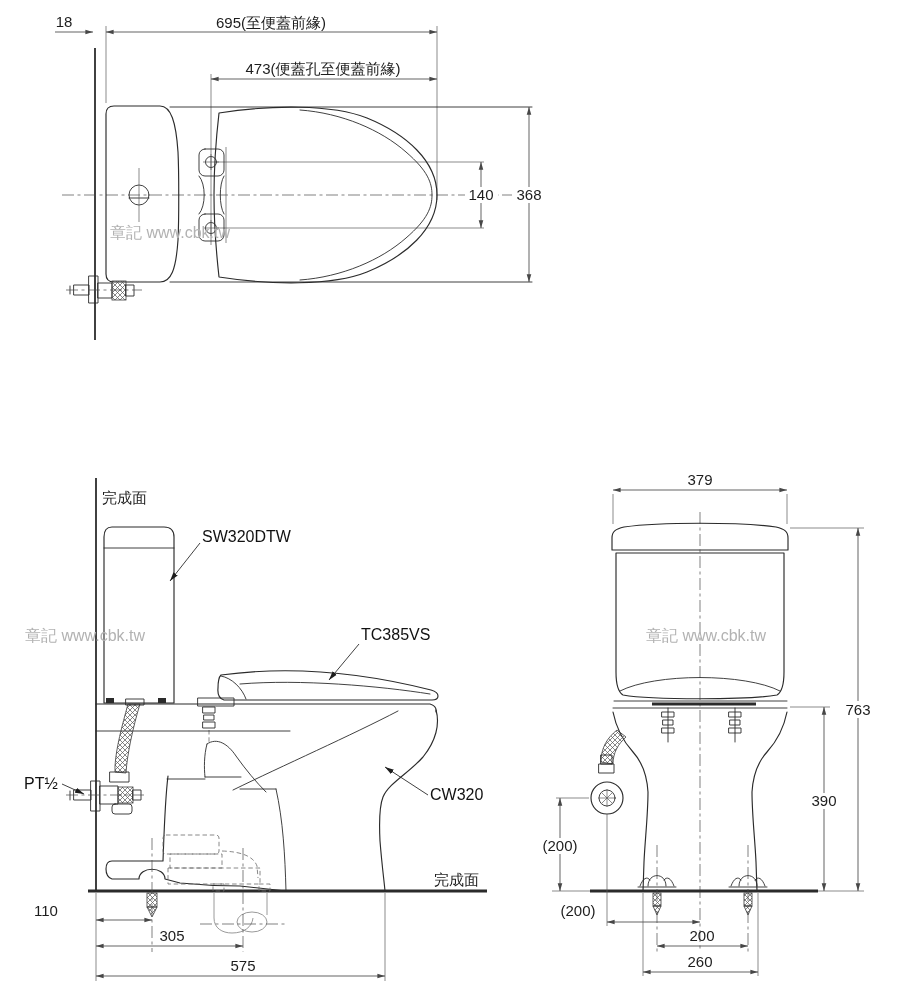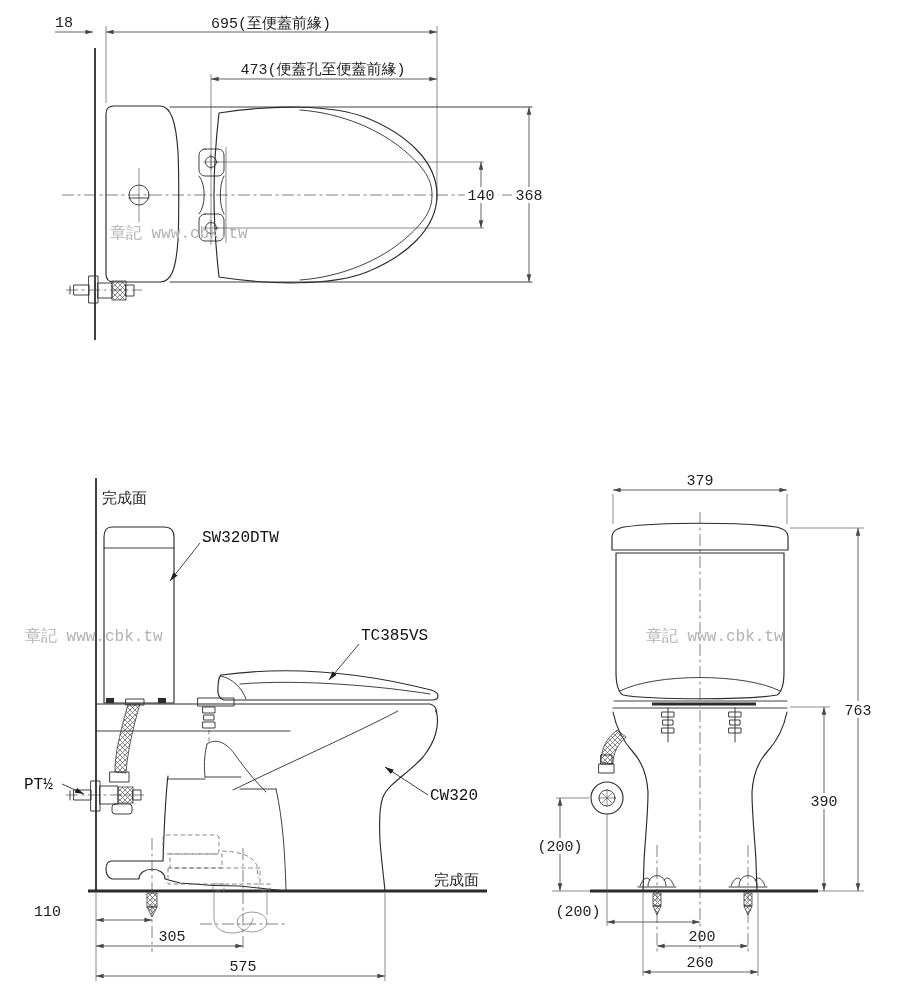--- a/index.html
+++ b/index.html
@@ -1,16 +1,16 @@
 <!DOCTYPE html>
 <html><head>
 <meta charset="utf-8">
 <style>
   html,body{margin:0;padding:0;background:#ffffff;}
-  .stage{position:relative;width:918px;height:991px;background:#fff;font-family:Liberation Mono, monospace;}
+  .stage{position:relative;width:918px;height:991px;background:#fff;font-family:Liberation Sans, sans-serif;}
   svg{position:absolute;left:0;top:0;}
   .ln{fill:none;stroke:#2b2b2b;stroke-width:1.15;stroke-linecap:round;stroke-linejoin:round;}
   .ln2{fill:none;stroke:#2b2b2b;stroke-width:0.9;stroke-linecap:round;stroke-linejoin:round;}
   .thick{fill:none;stroke:#2b2b2b;stroke-width:2.8;}
   .wall{fill:none;stroke:#1f1f1f;stroke-width:1.7;}
   .dim{fill:none;stroke:#474747;stroke-width:0.85;}
   .ext{fill:none;stroke:#5a5a5a;stroke-width:0.7;}
   .cl{fill:none;stroke:#4a4a4a;stroke-width:0.7;stroke-dasharray:12 3.5 3 3.5;}
   .dash{fill:none;stroke:#6a6a6a;stroke-width:0.8;stroke-dasharray:4.5 2.8;}
   .pipe{fill:none;stroke:#9a9a9a;stroke-width:1;}

